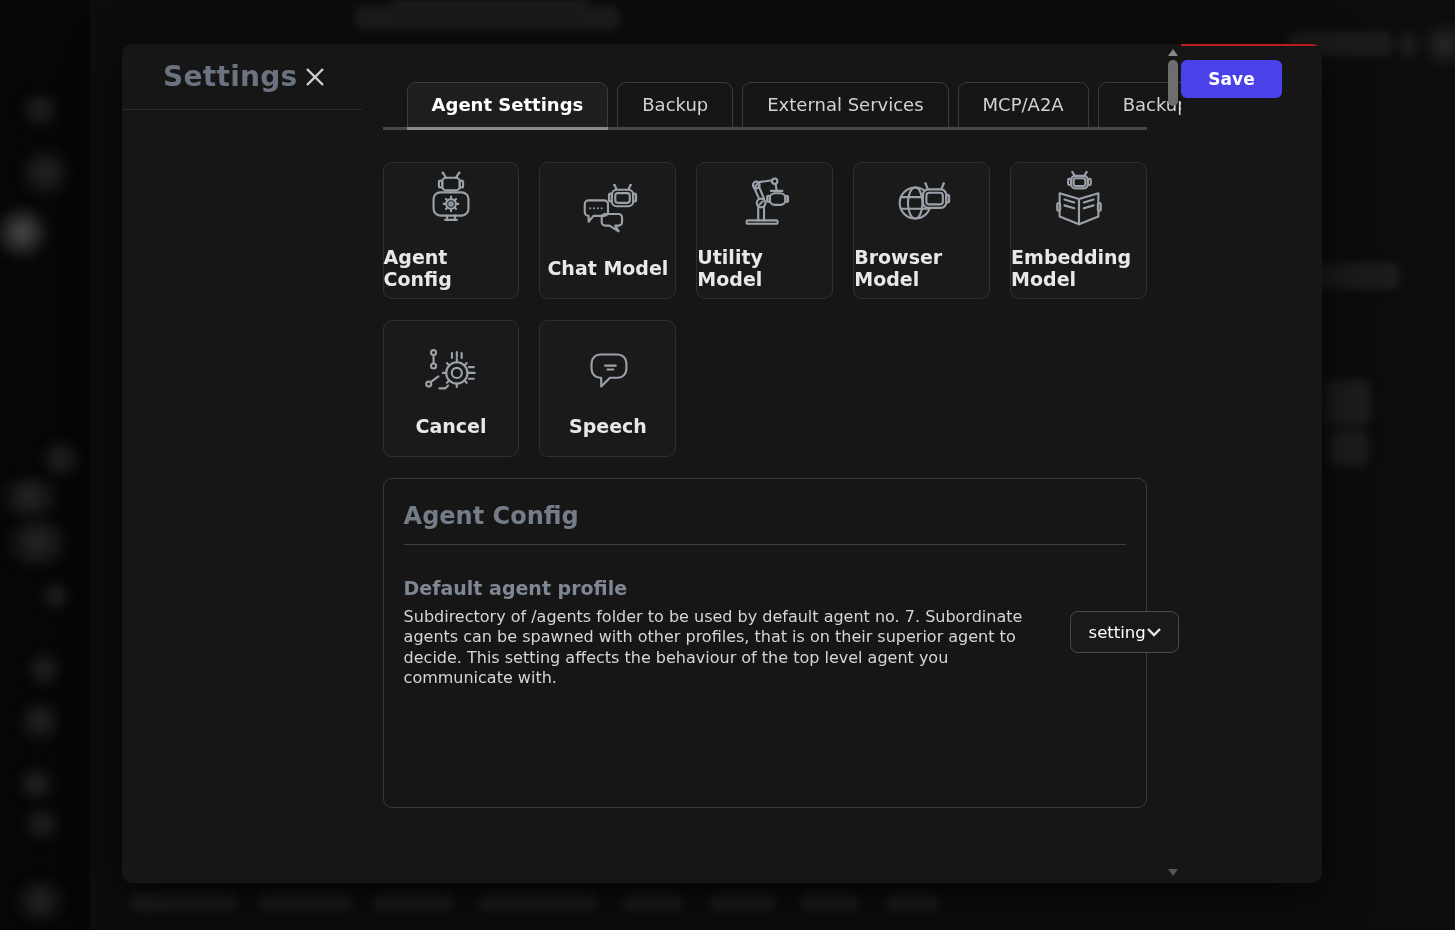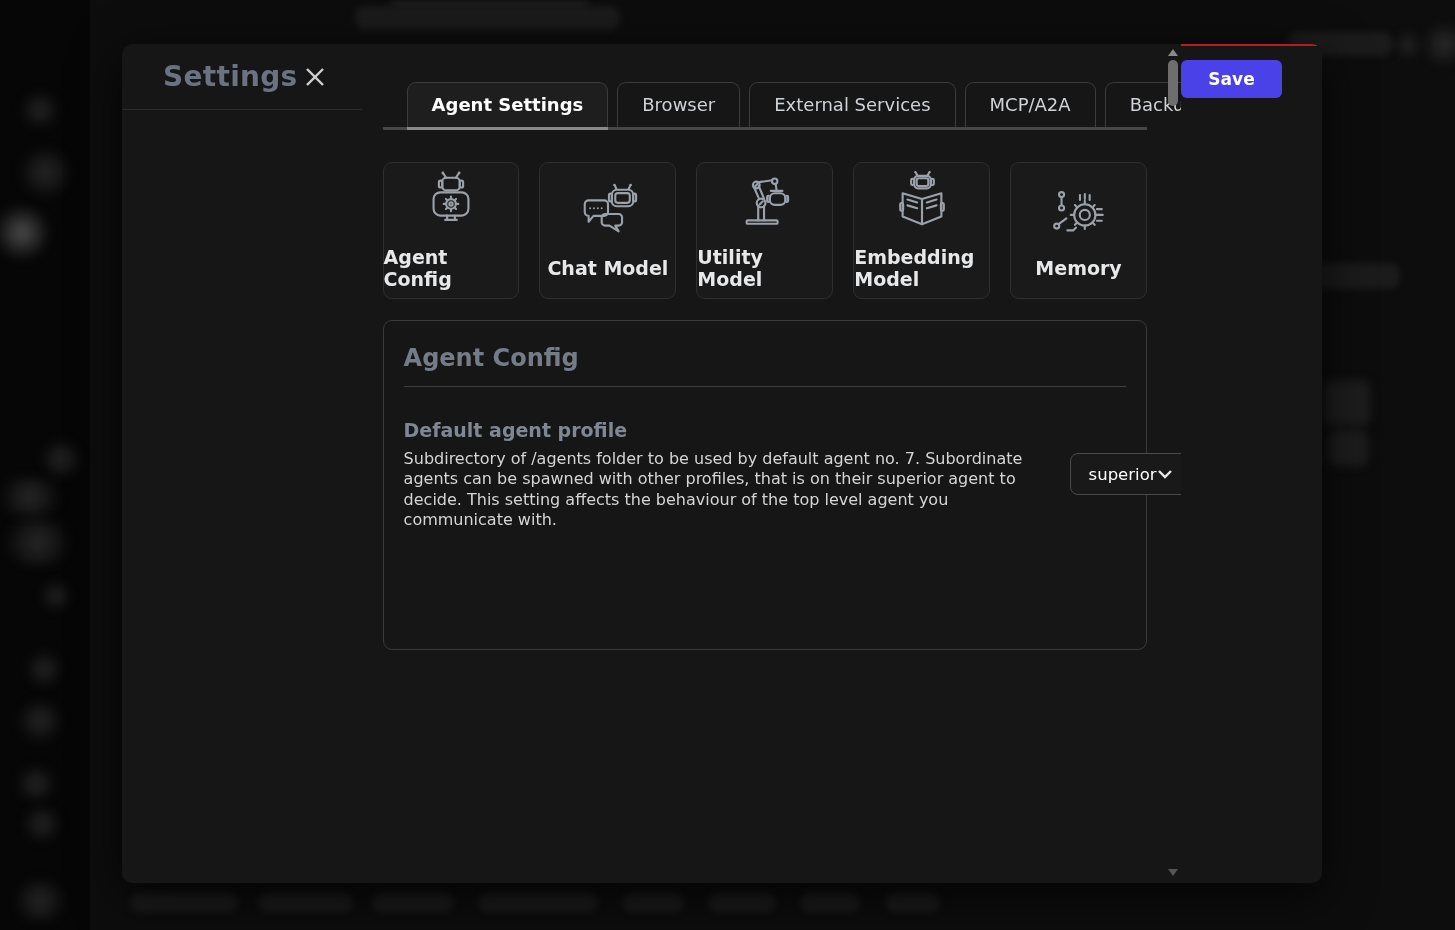--- a/index.html
+++ b/index.html
@@ -157,21 +157,21 @@
         <line x1="19" y1="3" x2="3" y2="19" stroke-width="2.4"></line>
       </svg>
     </button>
   </div>
 
   <div class="modal-body">
     <div class="modal-content">
 
       <div class="tab-bar">
         <div class="tab active">Agent Settings</div>
-        <div class="tab">Browser</div>
+        <div class="tab">Backup</div>
         <div class="tab">External Services</div>
         <div class="tab">MCP/A2A</div>
         <div class="tab">Backup &amp; Restore</div>
       </div>
 
       <div class="card-grid">
 
         <div class="nav-card">
           <svg class="card-icon" viewBox="0 0 64 64">
             <line x1="27" y1="7" x2="24" y2="2.5"></line>
@@ -223,20 +223,35 @@
             <circle cx="42" cy="10.5" r="2.8"></circle>
             <path d="M43 13.5l1 6.5"></path>
             <path d="M38 20.5h12"></path>
             <rect x="37" y="23" width="16" height="12" rx="5"></rect>
             <rect x="34.2" y="25.5" width="2.6" height="6.5" rx="1.2"></rect>
             <rect x="53.2" y="25.5" width="2.6" height="6.5" rx="1.2"></rect>
           </svg>
           <div class="nav-card-label">Utility Model</div>
         </div>
 
+        <div class="nav-card">
+          <svg class="card-icon" viewBox="0 0 64 64">
+            <circle cx="25" cy="33" r="16"></circle>
+            <ellipse cx="25" cy="33" rx="7.5" ry="16"></ellipse>
+            <path d="M10.8 27h28.4M10.8 39h28.4"></path>
+            <line x1="38" y1="19" x2="36" y2="13.5"></line>
+              <circle class="dot" cx="35.6" cy="13" r="1.3"></circle>
+            <line x1="52" y1="19" x2="54" y2="13.5"></line>
+              <circle class="dot" cx="54.4" cy="13" r="1.3"></circle>
+            <rect class="occlude" x="33" y="19" width="24" height="19" rx="5.5"></rect>
+            <rect x="36.5" y="22.5" width="17" height="12" rx="3"></rect>
+            <rect x="57" y="24.5" width="3" height="8" rx="1.5"></rect>
+          </svg>
+          <div class="nav-card-label">Browser Model</div>
+        </div>
 
         <div class="nav-card">
           <svg class="card-icon" viewBox="0 0 64 64">
             <line x1="27.5" y1="5" x2="25.5" y2="1.5"></line>
               <circle class="dot" cx="25.1" cy="1.2" r="1.2"></circle>
             <line x1="37.5" y1="5" x2="39.5" y2="1.5"></line>
               <circle class="dot" cx="39.9" cy="1.2" r="1.2"></circle>
             <rect x="24" y="5" width="17" height="13" rx="4"></rect>
             <rect x="26.5" y="7.5" width="12" height="8" rx="2"></rect>
             <rect x="20.8" y="8" width="3" height="6.5" rx="1.4"></rect>
@@ -257,38 +272,45 @@
             <path d="M38 23v-3.5M38 45v3.5M27 34h-3.5M49 34h3.5M30.2 26.2l-2.4-2.4M45.8 41.8l2.4 2.4M45.8 26.2l2.4-2.4M30.2 41.8l-2.4 2.4"></path>
             <path d="M33 18.5v-5M38 17.5v-5M43 18.5v-5"></path>
             <path d="M50.5 28h5M51.5 34h5M50.5 40h5"></path>
             <circle cx="14" cy="13" r="2.6"></circle>
               <path d="M14 15.8V24"></path>
               <circle cx="14" cy="26.8" r="2.6"></circle>
             <circle cx="9" cy="45.5" r="2.6"></circle>
               <path d="M11 43.5l8-6"></path>
             <path d="M20 50h6l3-3"></path>
           </svg>
-          <div class="nav-card-label">Memory</div>
-        </div>
-
+          <div class="nav-card-label">Cancel</div>
+        </div>
+
+        <div class="nav-card">
+          <svg class="card-icon" viewBox="0 0 64 64">
+            <path d="M24 15h18a9 9 0 0 1 9 9v6a9 9 0 0 1-9 9h-8l-9 9v-9h-1a9 9 0 0 1-9-9v-6a9 9 0 0 1 9-9z"></path>
+            <path d="M29 26.5h11M31.5 30.5h6"></path>
+          </svg>
+          <div class="nav-card-label">Speech</div>
+        </div>
 
       </div>
 
       <div class="section-card">
         <div class="section-title">Agent Config</div>
         <div class="section-divider"></div>
 
         <div class="field-row">
           <div class="field-left">
             <div class="field-label">Default agent profile</div>
             <div class="field-desc">Subdirectory of /agents folder to be used by default agent no. 7. Subordinate agents can be spawned with other profiles, that is on their superior agent to decide. This setting affects the behaviour of the top level agent you communicate with.</div>
           </div>
           <div class="field-right">
             <div class="select">
-              <span>superior</span>
+              <span>setting</span>
               <svg width="16" height="10" viewBox="0 0 16 10" fill="none" stroke-width="2.4">
                 <polyline points="2,2 8,8 14,2"></polyline>
               </svg>
             </div>
           </div>
         </div>
       </div>
 
     </div>
 

